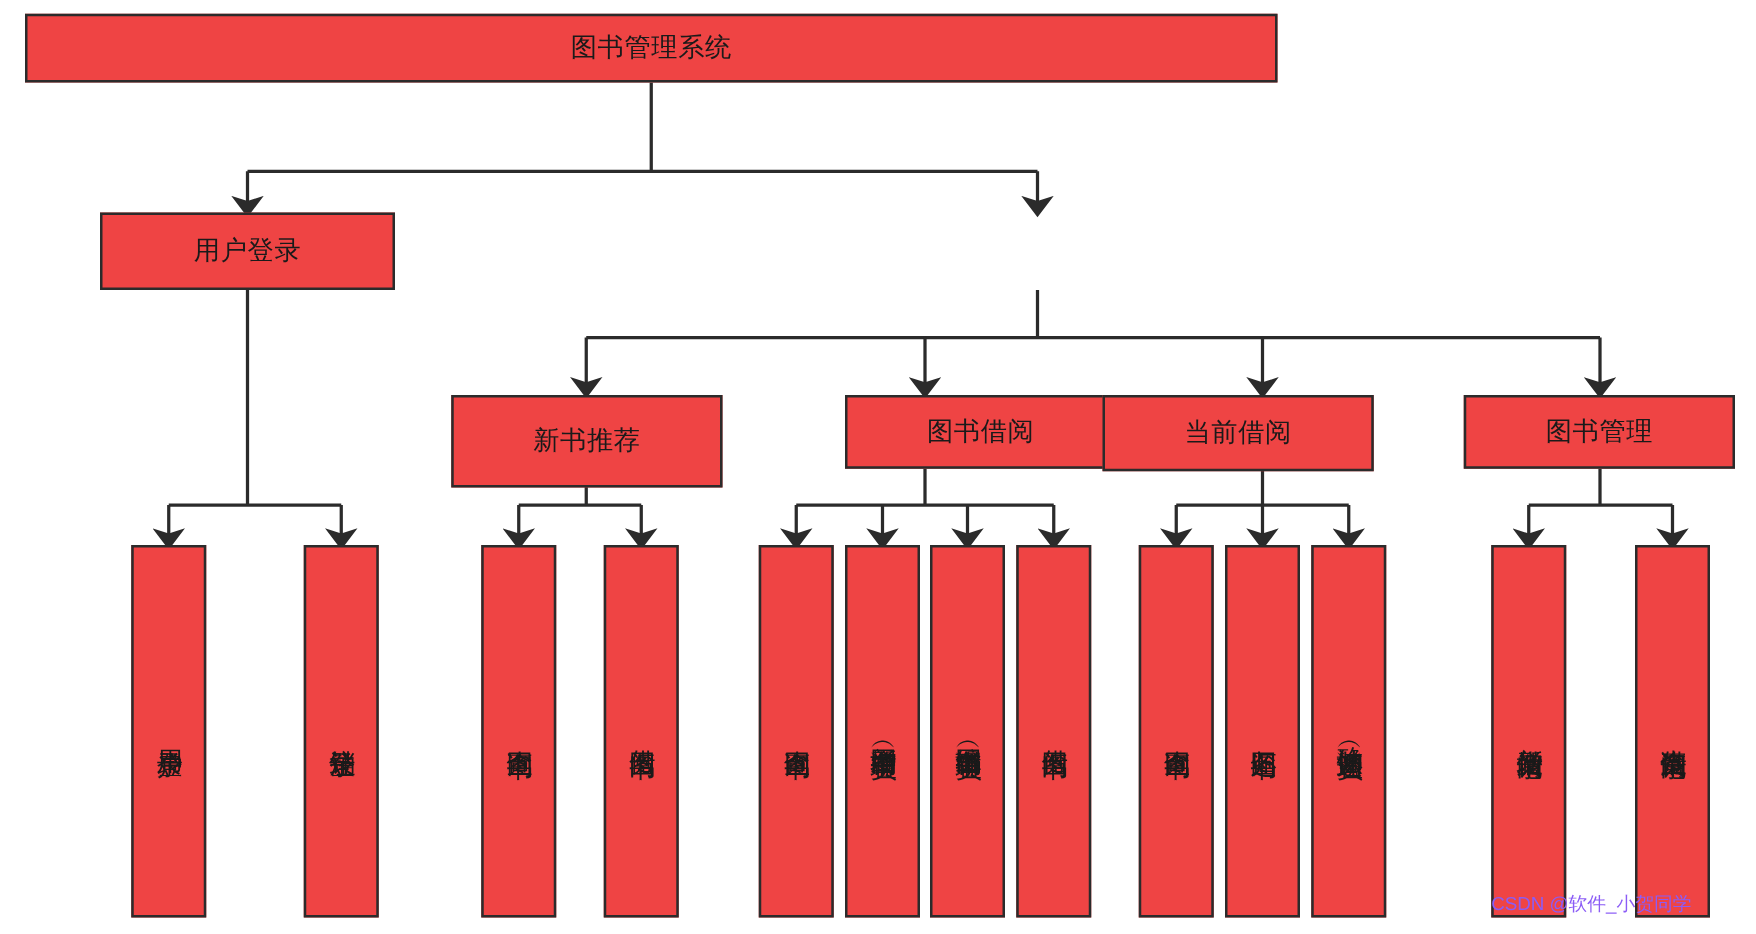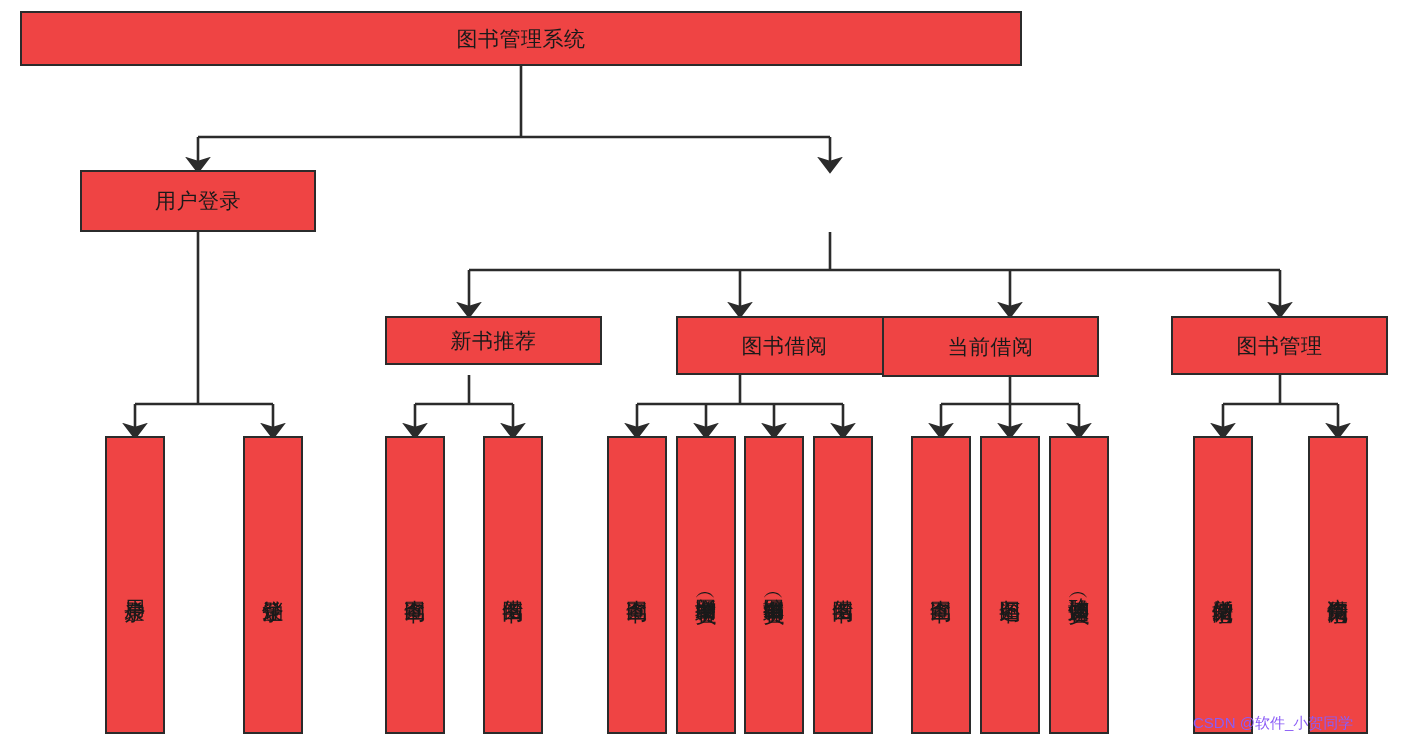--- a/index.html
+++ b/index.html
@@ -120,21 +120,21 @@
   </svg>
 
   <div class="node-box" style="left:20px; top:11px; width:1002px; height:55px;">
     <span class="node-label-h">图书管理系统</span>
   </div>
 
   <div class="node-box" style="left:80px; top:170px; width:236px; height:62px;">
     <span class="node-label-h">用户登录</span>
   </div>
 
-  <div class="node-box" style="left:361px; top:316px; width:217px; height:49px;margin-left:24px;">
+  <div class="node-box" style="left:361px; top:316px; width:217px; height:74px;">
     <span class="node-label-h">新书推荐</span>
   </div>
   <div class="node-box" style="left:632px; top:316px; width:217px; height:59px;margin-left:44px;">
     <span class="node-label-h">图书借阅</span>
   </div>
   <div class="node-box" style="left:882px; top:316px; width:217px; height:61px;">
     <span class="node-label-h">当前借阅</span>
   </div>
   <div class="node-box" style="left:1171px; top:316px; width:217px; height:59px;">
     <span class="node-label-h">图书管理</span>

